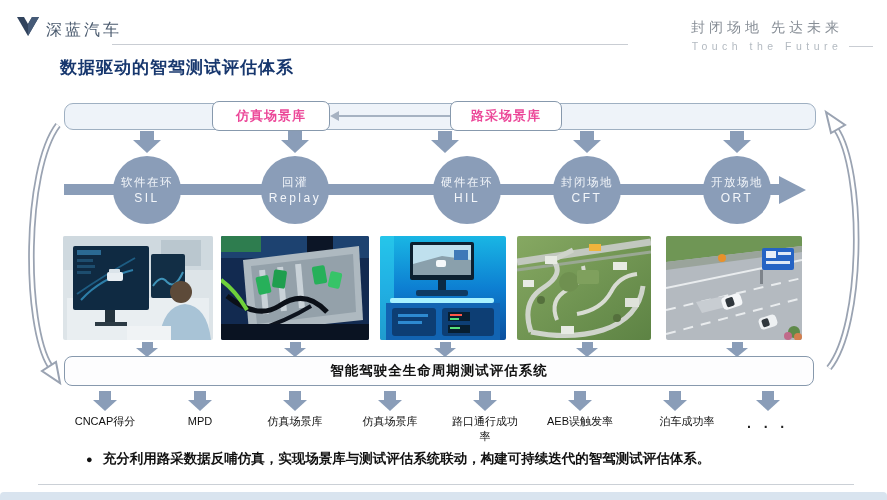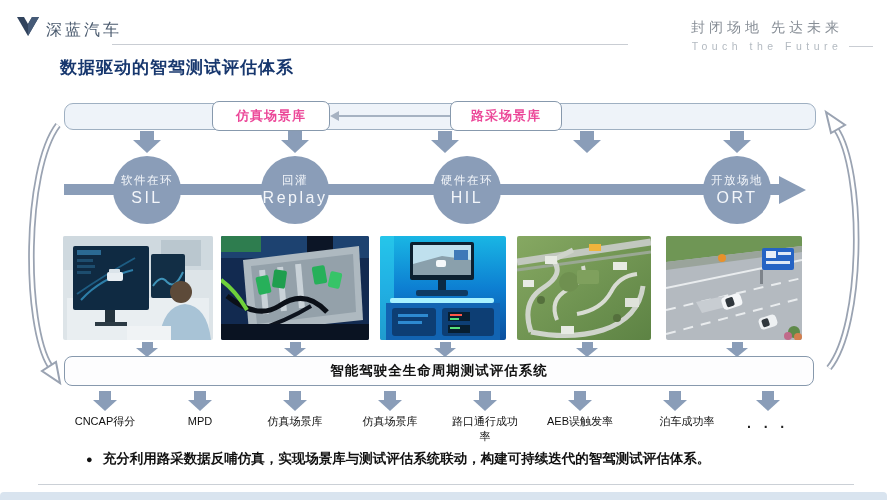--- a/index.html
+++ b/index.html
@@ -47,21 +47,21 @@
   .k-arr { top:391px; }
 
   
   .hbar { position:absolute; left:64px; top:184px; width:716px; height:11px; background:#8a9db8; }
   .hbar-head { position:absolute; left:779px; top:176px; width:0; height:0;
     border-top:14px solid transparent; border-bottom:14px solid transparent; border-left:27px solid #8a9db8; }
   .circle { position:absolute; top:156px; width:68px; height:68px; border-radius:50%;
     background:#8a9db8; color:#f3f6fa; display:flex; flex-direction:column;
     align-items:center; justify-content:center; text-align:center; }
   .circle .cname { font-size:11.5px; letter-spacing:1.5px; line-height:1.25; }
-  .circle .cabbr { font-size:16px; letter-spacing:2.5px; margin-top:1px; }
+  .circle .cabbr { font-size:12px; letter-spacing:2.5px; margin-top:1px; }
 
   
   .c1{left:113px}.c2{left:261px}.c3{left:433px}.c4{left:553px}.c5{left:703px}
   .a1{left:133px}.a2{left:281px}.a3{left:431px}.a4{left:573px}.a5{left:723px}
   .g1{left:136px}.g2{left:284px}.g3{left:434px}.g4{left:576px}.g5{left:726px}
 
   
   .photo { position:absolute; top:236px; height:104px; overflow:hidden; border-radius:2px; }
   .p1{left:63px;width:150px}.p2{left:221px;width:148px}.p3{left:380px;width:126px}
   .p4{left:517px;width:134px}.p5{left:666px;width:136px}
@@ -145,20 +145,24 @@
     <div class="cname">软件在环</div>
     <div class="cabbr">SIL</div>
   </div>
   <div class="circle c2">
     <div class="cname">回灌</div>
     <div class="cabbr">Replay</div>
   </div>
   <div class="circle c3">
     <div class="cname">硬件在环</div>
     <div class="cabbr">HIL</div>
+  </div>
+  <div class="circle c4">
+    <div class="cname">封闭场地</div>
+    <div class="cabbr">CFT</div>
   </div>
   <div class="circle c5">
     <div class="cname">开放场地</div>
     <div class="cabbr">ORT</div>
   </div>
 
   <div class="photo p1">
     <svg width="150" height="104" viewBox="0 0 150 104">
       <rect width="150" height="104" fill="#dde4e8"></rect>
       <rect x="0" y="0" width="150" height="34" fill="#cfd9df"></rect>

